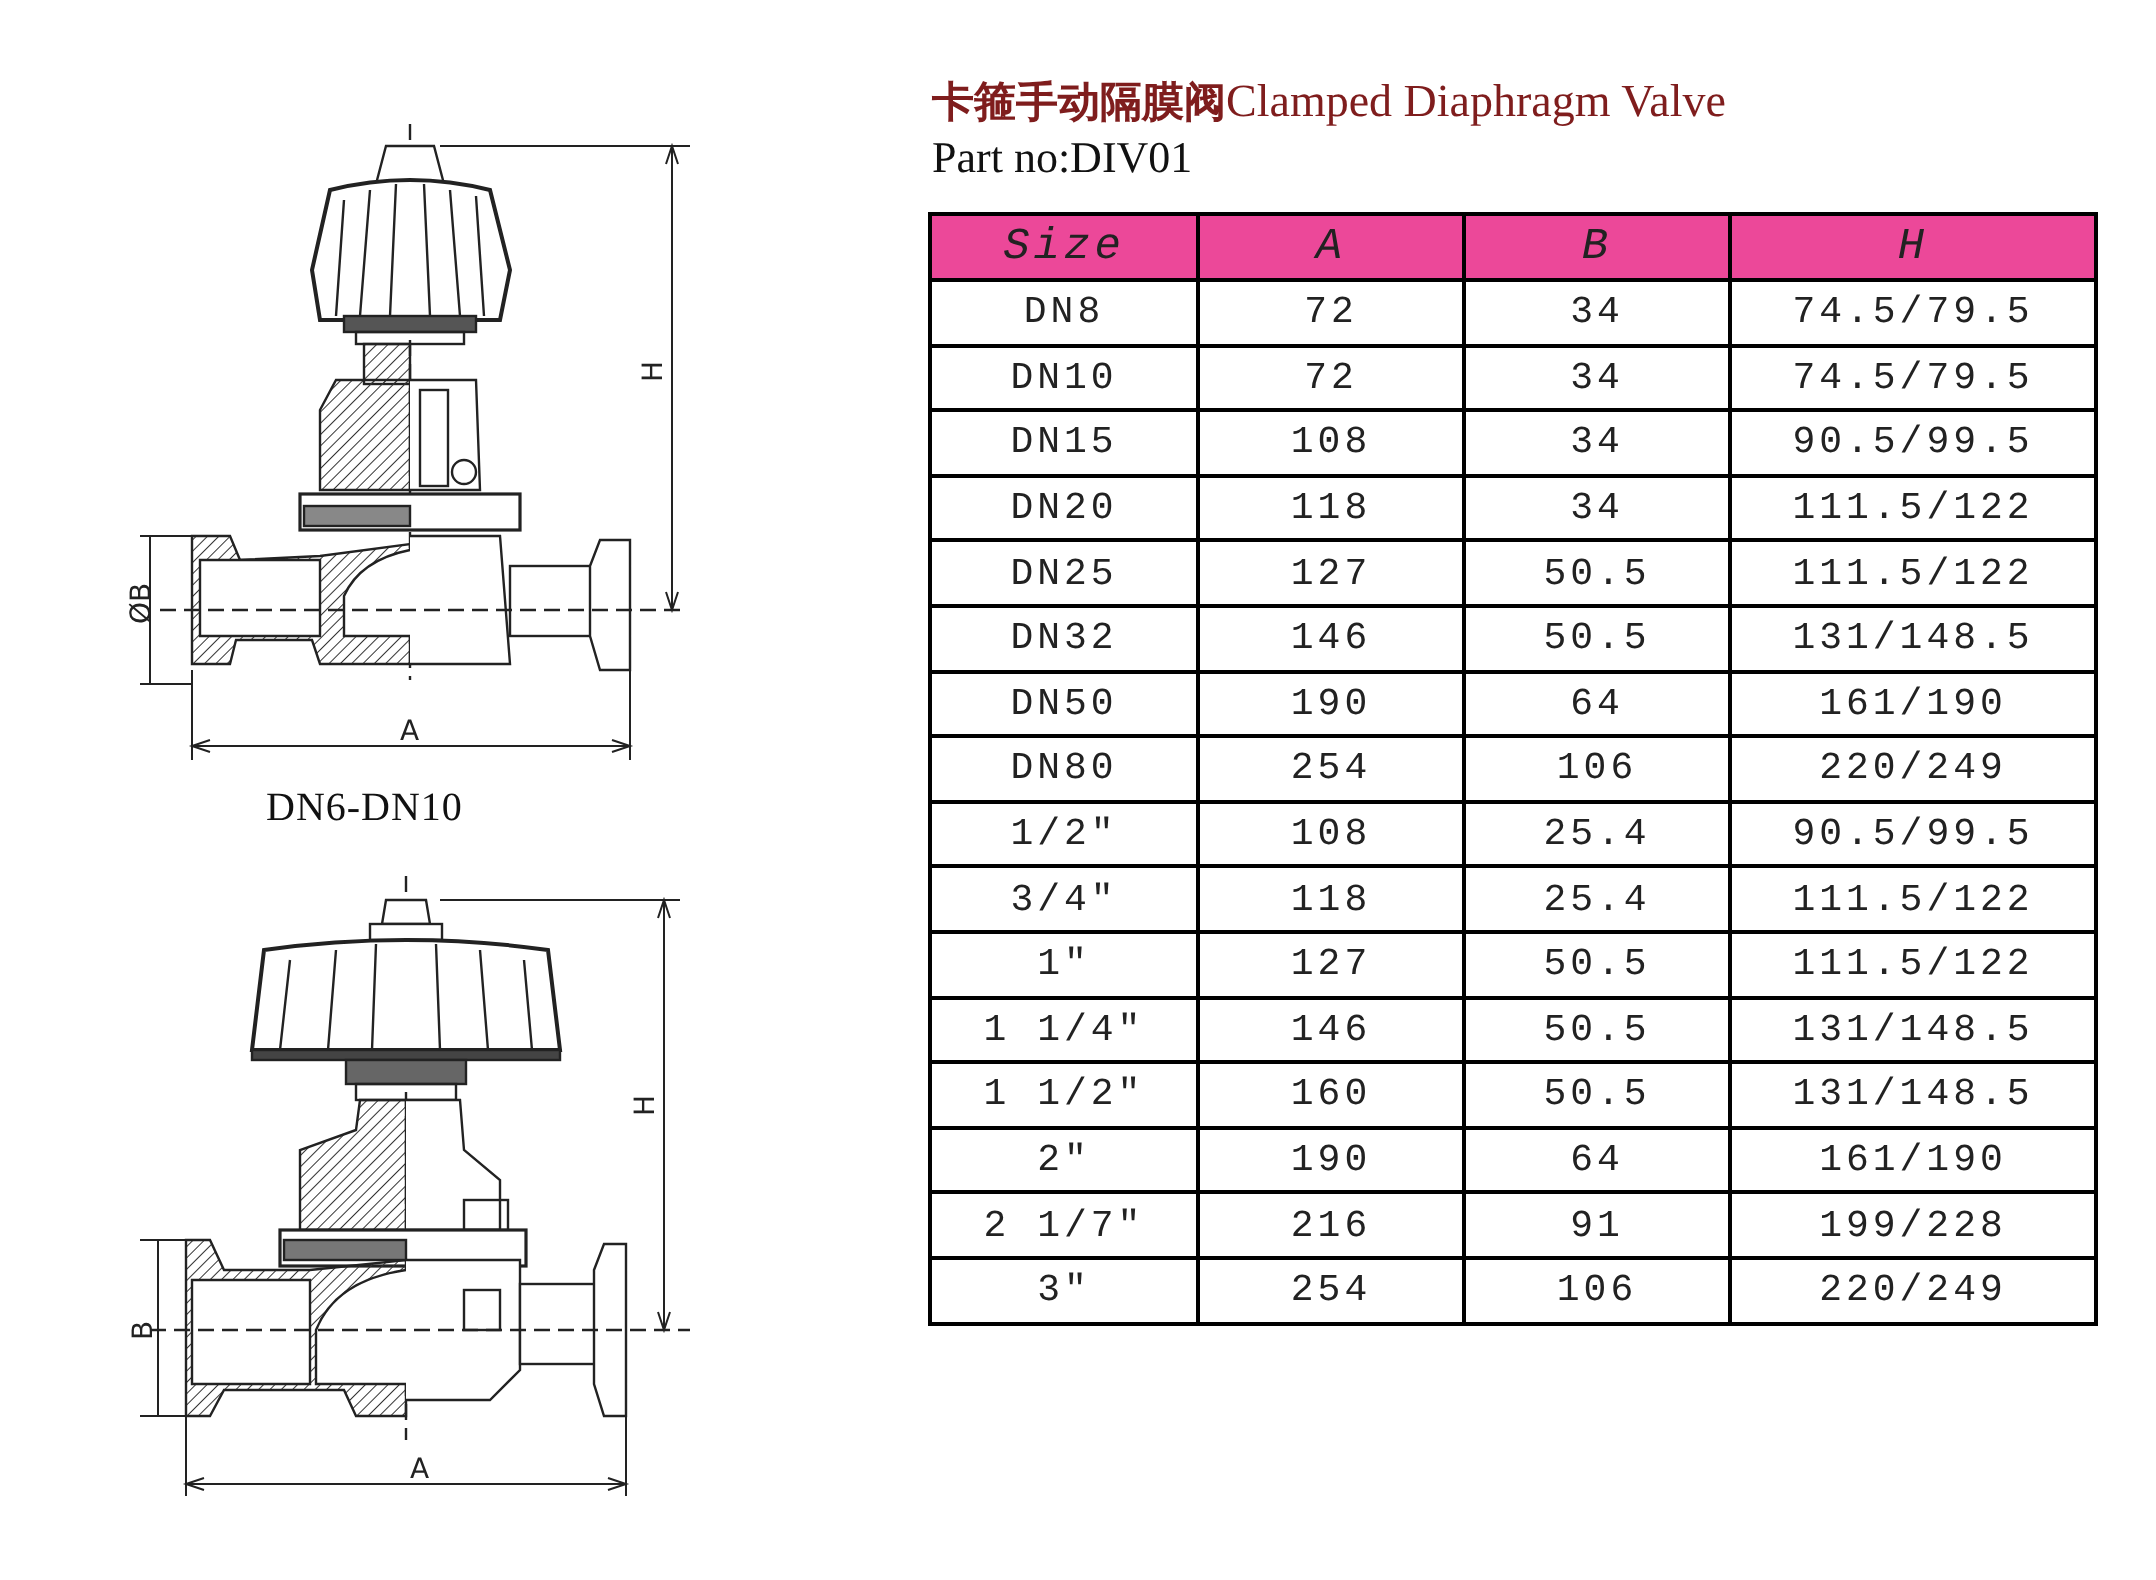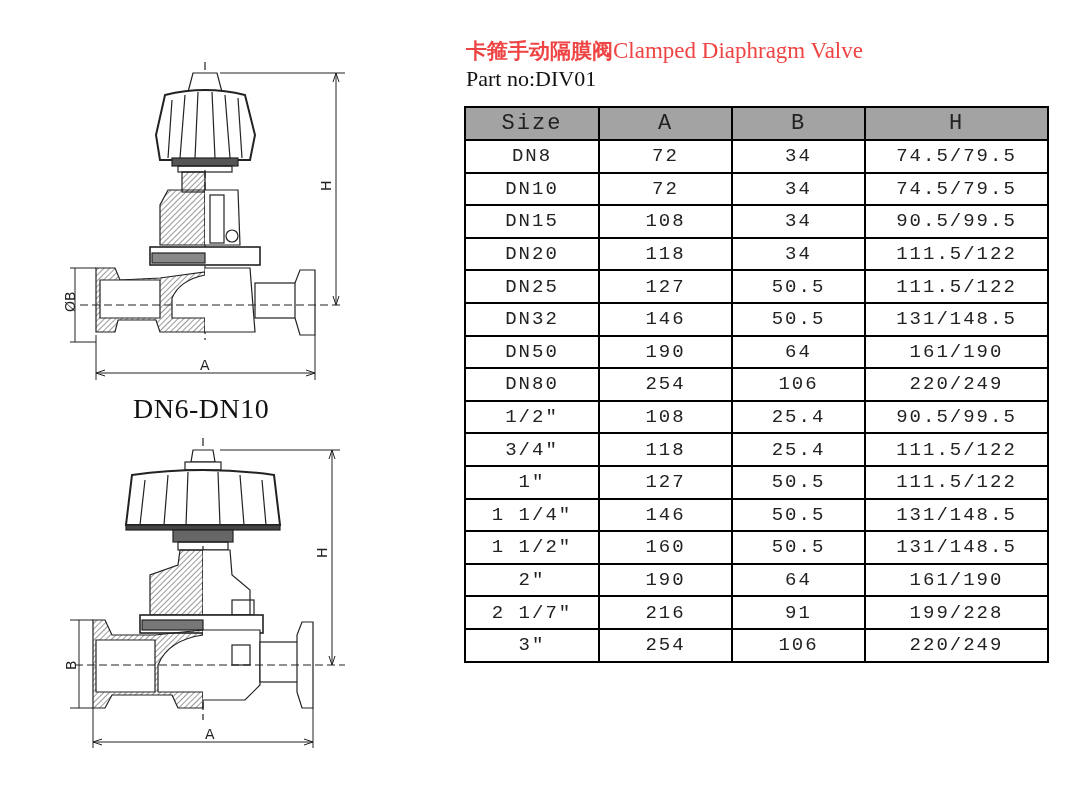--- a/index.html
+++ b/index.html
@@ -1,25 +1,25 @@
 <!DOCTYPE html>
 <html><head>
 <meta charset="utf-8">
 <style>
   html, body { margin:0; padding:0; background:#ffffff; }
   body { width:1078px; height:790px; position:relative; overflow:hidden; font-family:"DejaVu Serif", serif; color:#111; }
-  .title { position:absolute; left:466px; top:38px; font-family:"Liberation Serif", "DejaVu Serif", serif; font-size:23px; line-height:26px; color:#ef4444; }
+  .title { position:absolute; left:466px; top:38px; font-family:"Liberation Serif", "DejaVu Serif", serif; font-size:23px; line-height:26px; color:#7f1d1d; }
   .title .cn { font-family:"DejaVu Sans", sans-serif; font-weight:bold; font-size:21px; }
   .partno { position:absolute; left:466px; top:66px; font-family:Liberation Serif, serif; font-size:22px; line-height:26px; }
   table.spec { position:absolute; left:464px; top:106px; border-collapse:collapse; table-layout:fixed; width:583px; }
   table.spec th, table.spec td { border:2.5px solid #000; text-align:center; font-family:"Liberation Mono", "DejaVu Sans Mono", monospace; font-weight:normal; padding:0; letter-spacing:2px; color:#222; }
-  table.spec th { background:#a3a3a3; height:31px; font-size:22px; }
+  table.spec th { background:#ec4899; height:31px; font-size:22px;font-style:italic; }
   table.spec td { height:30.6px; font-size:19px; }
   .drawing { position:absolute; }
-  .caption { position:absolute; left:133px; top:393px; font-family:"Liberation Serif", serif; font-size:28px; letter-spacing:0.5px; }
+  .caption { position:absolute; left:133px; top:393px; font-family:"Liberation Serif", serif; font-size:20px; letter-spacing:0.5px; }
   svg text { font-family:"DejaVu Sans", sans-serif; }
 </style>
 </head>
 <body>
 
 <div class="title"><span class="cn">卡箍手动隔膜阀</span><span>Clamped Diaphragm Valve</span></div>
 <div class="partno">Part no:DIV01</div>
 
 <svg class="drawing" style="left:60px;top:40px" width="300" height="350" viewBox="0 0 300 350">
   <defs>

